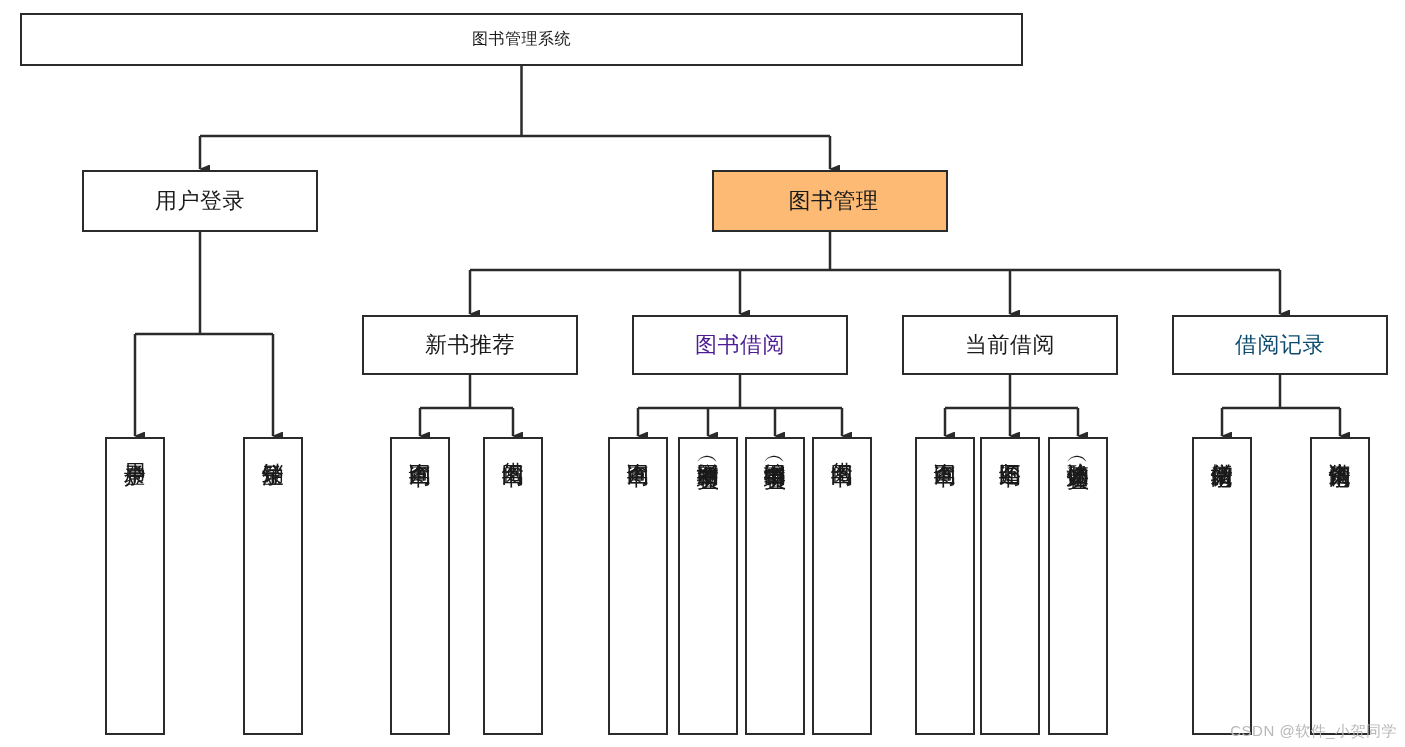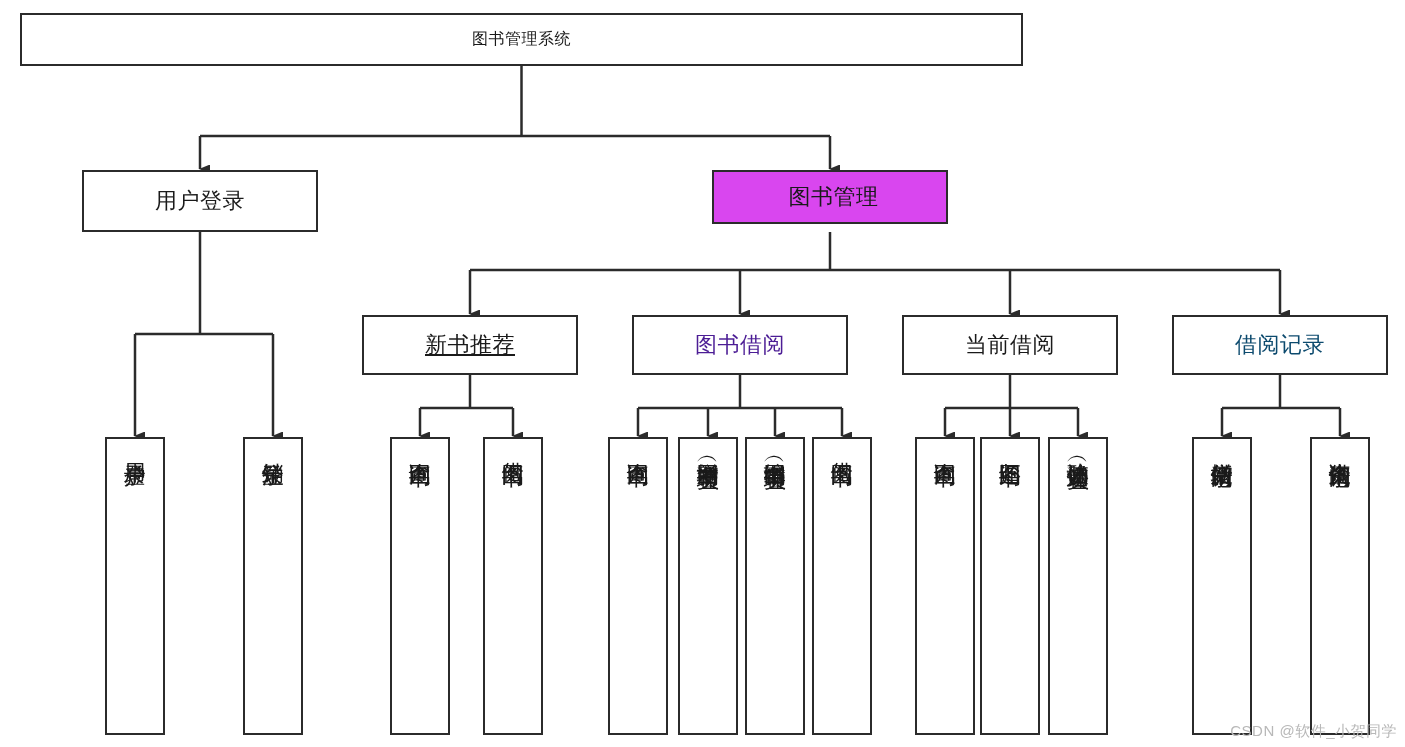--- a/index.html
+++ b/index.html
@@ -119,25 +119,25 @@
       </g>
   </svg>
 
   <div id="nodes-layer">
       <div class="node horizontal root" style="left: 20px; top: 13px; width: 1003px; height: 53px; border-color: rgb(43, 43, 43); background: rgb(255, 255, 255);">
         <span class="node-label" style="color: rgb(26, 26, 26);">图书管理系统</span>
       </div>
       <div class="node horizontal" style="left: 82px; top: 170px; width: 236px; height: 62px; border-color: rgb(43, 43, 43); background: rgb(255, 255, 255);">
         <span class="node-label" style="color: rgb(26, 26, 26);">用户登录</span>
       </div>
-      <div class="node horizontal" style="left: 712px; top: 170px; width: 236px; height: 54px; border-color: rgb(43, 43, 43); background: #d946ef; padding-left: 7px;">
+      <div class="node horizontal" style="left: 712px; top: 170px; width: 236px; height: 62px; border-color: rgb(43, 43, 43); background: #fdba74; padding-left: 7px;">
         <span class="node-label" style="color: rgb(26, 26, 26);">图书管理</span>
       </div>
       <div class="node horizontal" style="left: 362px; top: 315px; width: 216px; height: 60px; border-color: rgb(43, 43, 43); background: rgb(255, 255, 255);">
-        <span class="node-label" style="color: rgb(26, 26, 26); text-decoration: underline;">新书推荐</span>
+        <span class="node-label" style="color: rgb(26, 26, 26);">新书推荐</span>
       </div>
       <div class="node horizontal" style="left: 632px; top: 315px; width: 216px; height: 60px; border-color: rgb(43, 43, 43); background: rgb(255, 255, 255);">
         <span class="node-label" style="color: #4c1d95; text-align: center;">图书借阅</span>
       </div>
       <div class="node horizontal" style="left: 902px; top: 315px; width: 216px; height: 60px; border-color: rgb(43, 43, 43); background: rgb(255, 255, 255);">
         <span class="node-label" style="color: rgb(26, 26, 26);">当前借阅</span>
       </div>
       <div class="node horizontal" style="left: 1172px; top: 315px; width: 216px; height: 60px; border-color: rgb(43, 43, 43); background: rgb(255, 255, 255);">
         <span class="node-label" style="color: #0c4a6e;">借阅记录</span>
       </div>

